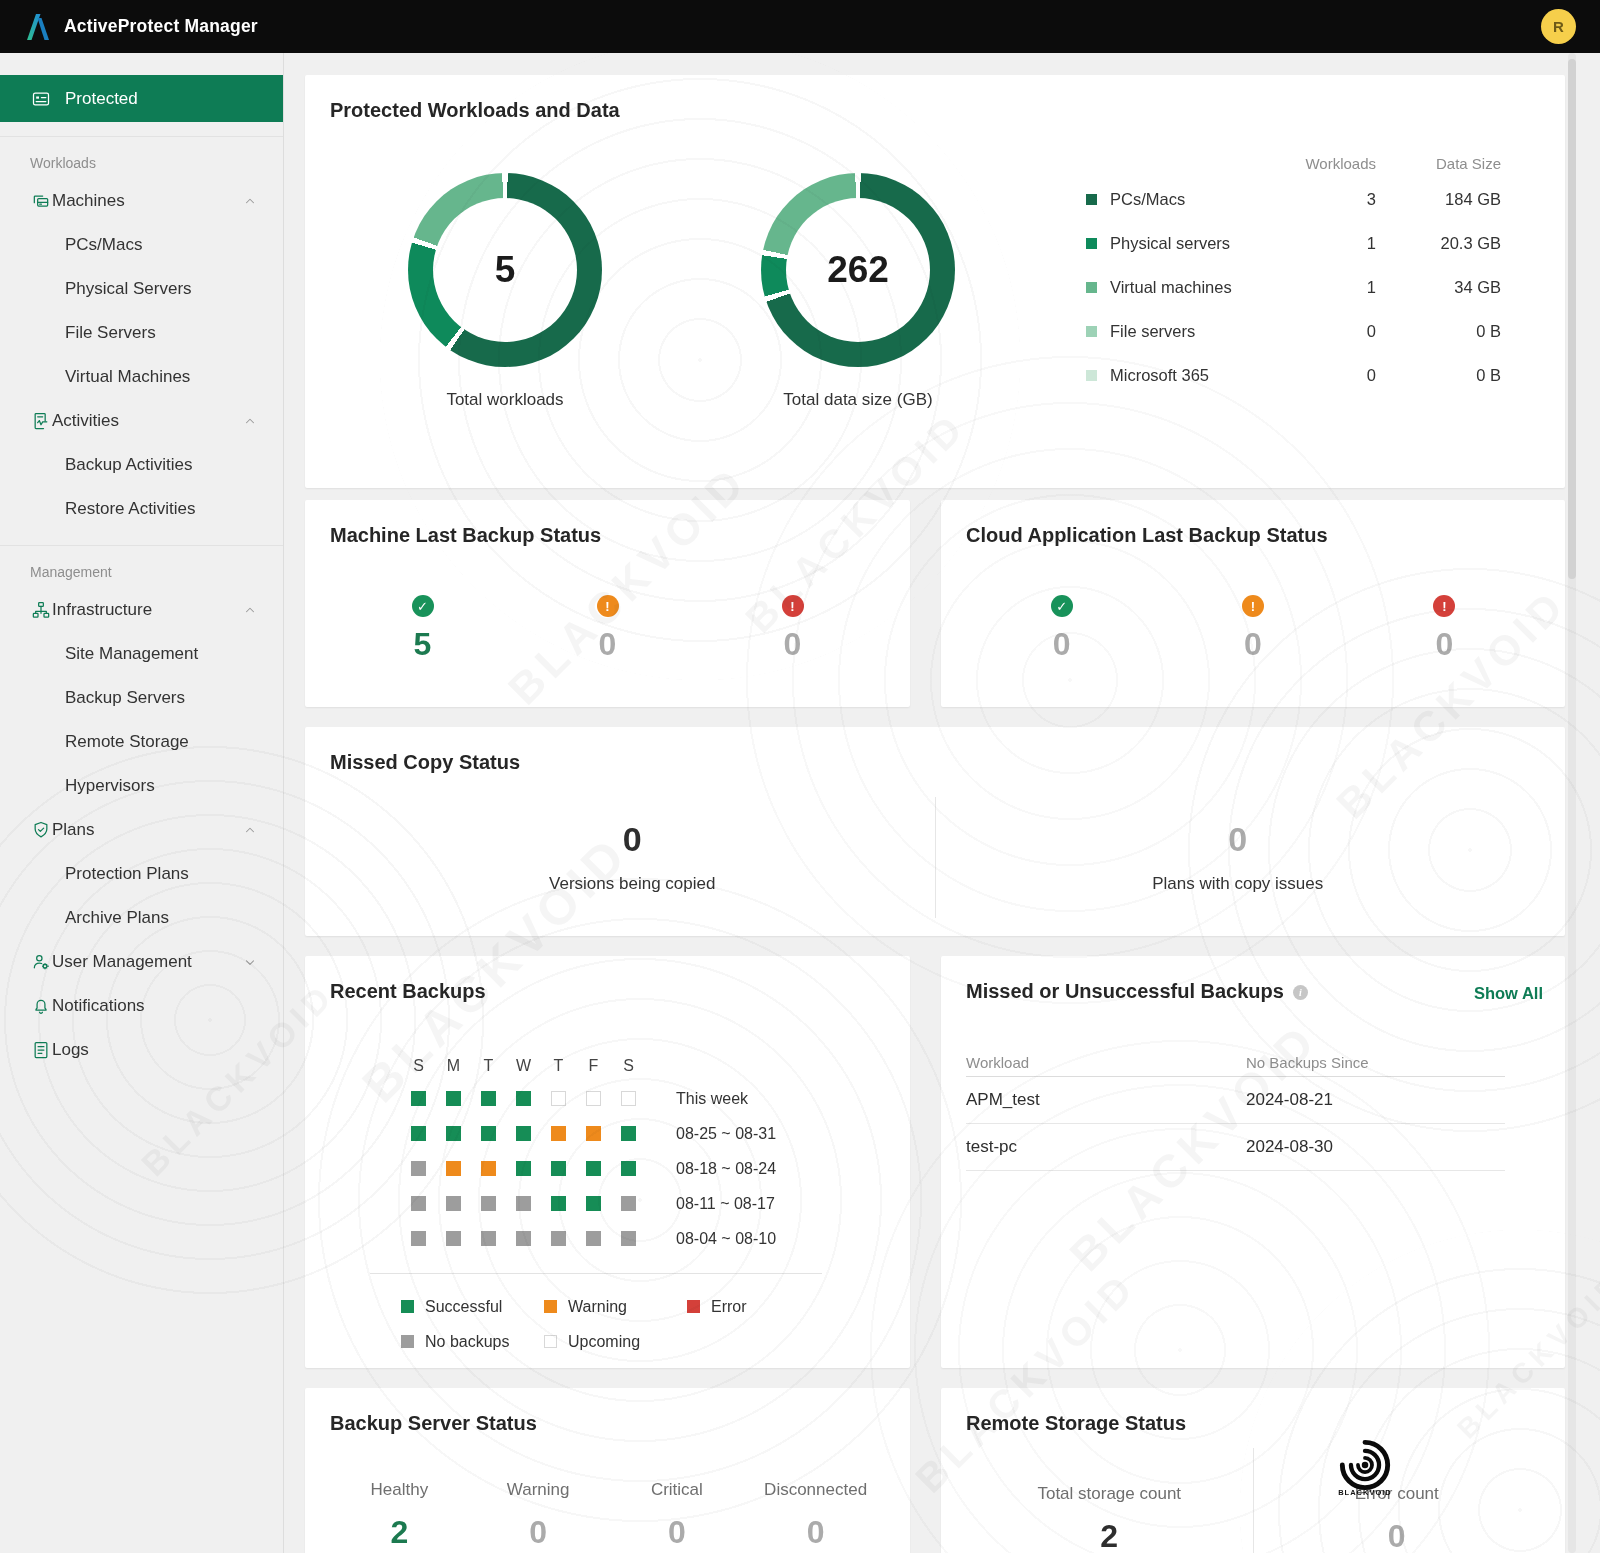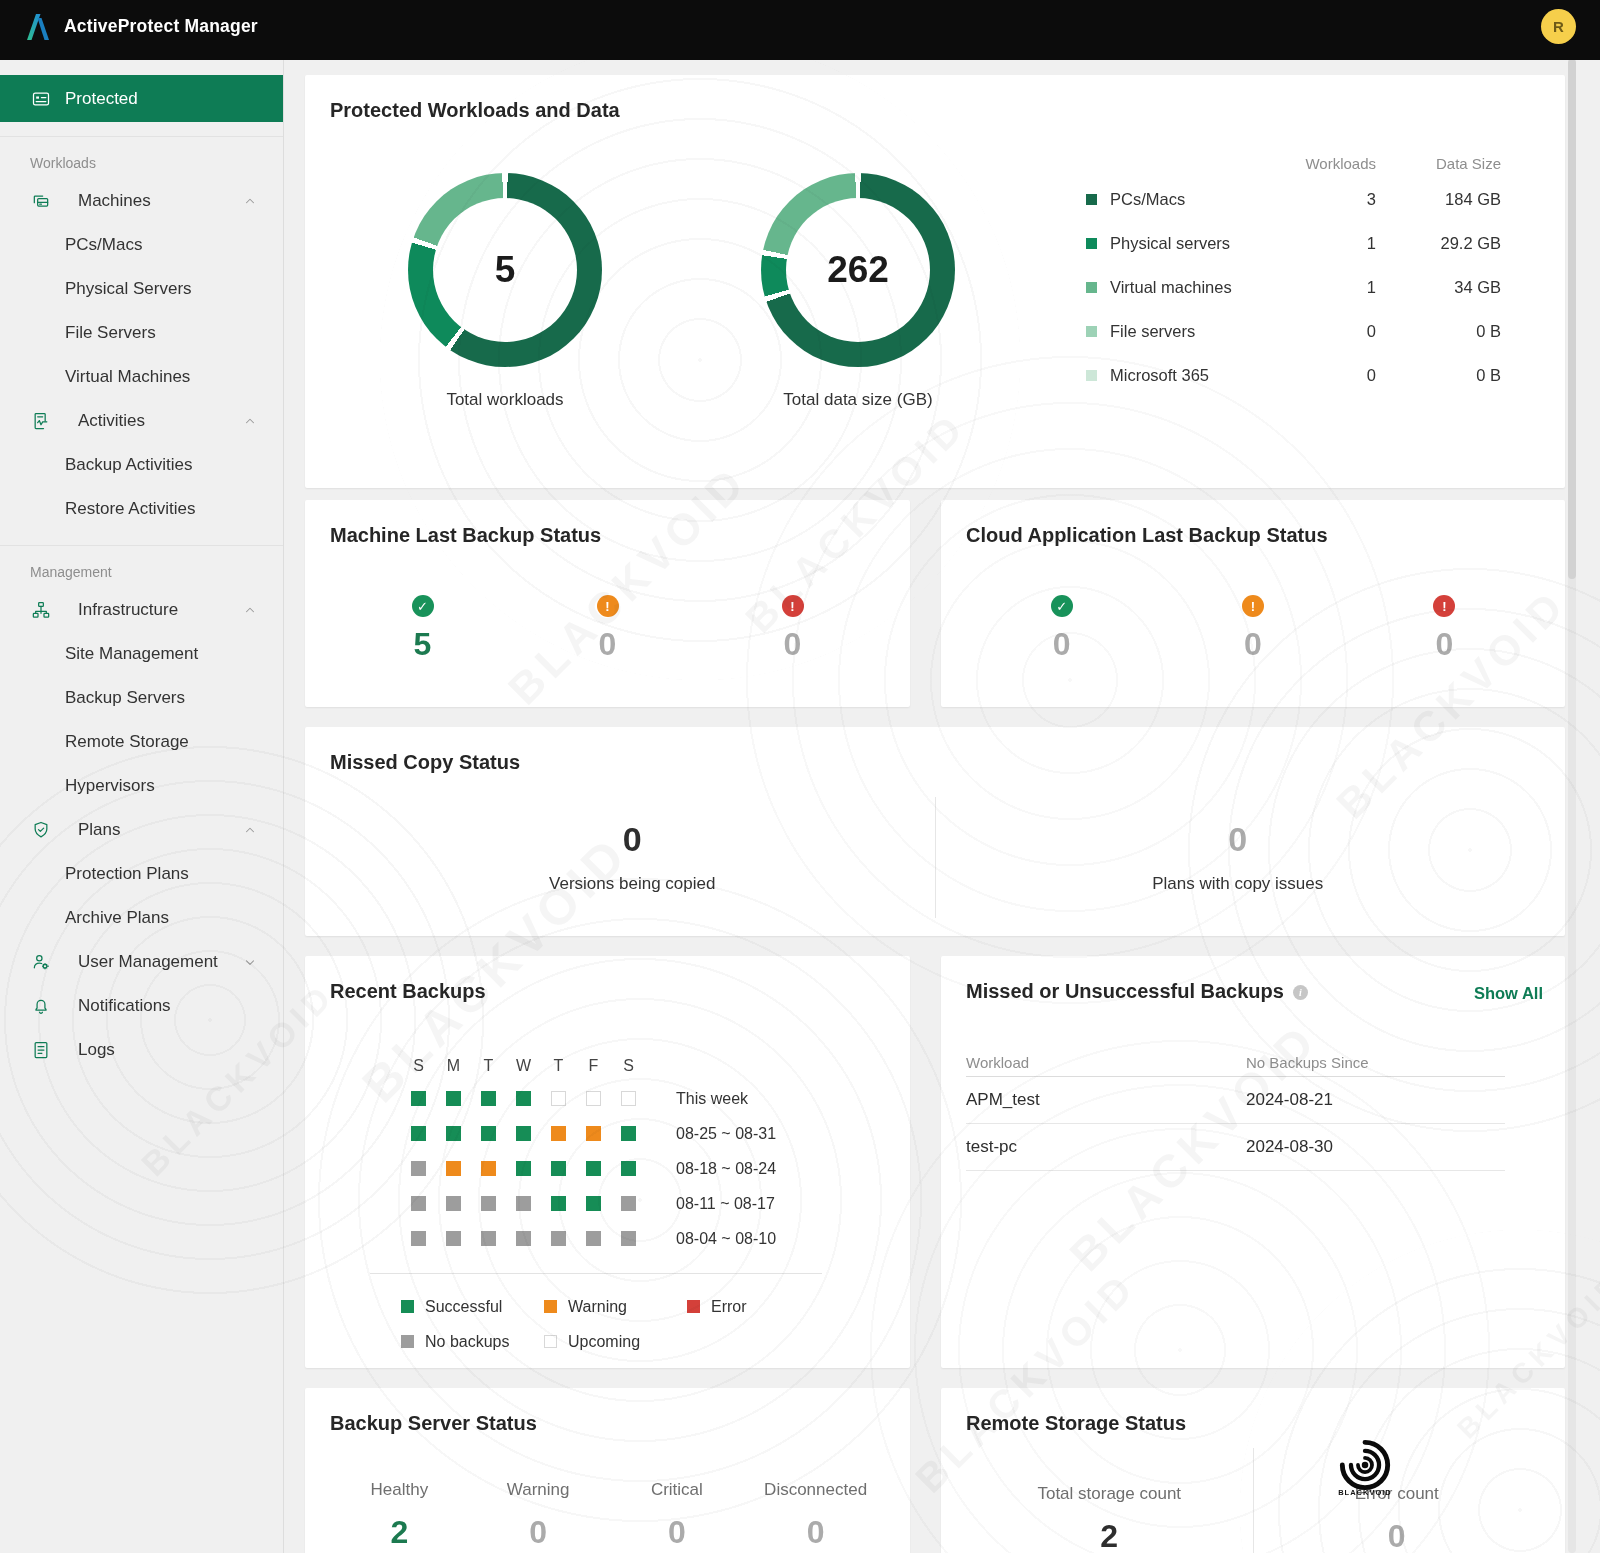--- a/index.html
+++ b/index.html
@@ -3,34 +3,34 @@
 <meta charset="utf-8">
 <style>
   html,body{margin:0;padding:0;}
   body{
     width:1600px;height:1553px;position:relative;overflow:hidden;
     background:#f0f0f0;
     font-family:"Liberation Sans","DejaVu Sans",sans-serif;
     color:#333;
   }
   
-  .topbar{position:absolute;left:0;top:0;width:1600px;height:60px;background:#0c0c0c;display:flex;align-items:center;z-index:30;}
+  .topbar{position:absolute;left:0;top:0;width:1600px;height:53px;background:#0c0c0c;display:flex;align-items:center;z-index:30;}
   .brand-logo{position:absolute;left:24px;top:12px;width:30px;height:30px;}
   .brand-title{position:absolute;left:64px;top:0;height:53px;display:flex;align-items:center;color:#fff;font-size:17.5px;font-weight:bold;letter-spacing:.2px;}
   .avatar{position:absolute;right:24px;top:9px;width:35px;height:35px;border-radius:50%;background:#f6cf4b;display:flex;align-items:center;justify-content:center;font-size:15px;font-weight:bold;color:#6e5a17;cursor:pointer;}
   
   .sidebar{position:absolute;left:0;top:53px;width:283px;height:1500px;background:#f0f0f0;border-right:1px solid #ddd;z-index:5;}
   .dash-item{height:47px;margin-top:22px;background:#0e7c55;color:#fff;display:flex;align-items:center;cursor:pointer;}
   .dash-item .nav-ico{stroke:#fff;}
   .dash-item .lbl{margin-left:14px;font-size:17px;}
   .side-div{height:1px;background:#e2e2e2;margin-top:14px;}
   .sec-lbl{margin:18px 0 8px 30px;color:#8e8e8e;font-size:14px;}
   .nav-item{height:44px;display:flex;align-items:center;cursor:pointer;font-size:17px;color:#333;}
   .nav-ico{width:20px;height:20px;margin-left:31px;flex:0 0 auto;stroke:#0e7c55;fill:none;stroke-width:1.5;stroke-linecap:round;stroke-linejoin:round;}
-  .nav-parent .lbl{margin-left:27px;}
+  .nav-parent .lbl{margin-left:1px;}
   .nav-child{padding-left:65px;}
   .chev{margin-left:auto;margin-right:26px;width:14px;height:14px;stroke:#9a9a9a;fill:none;stroke-width:1.8;stroke-linecap:round;stroke-linejoin:round;}
   
   .card{position:absolute;background:#fff;border-radius:2px;box-shadow:0 1px 2px rgba(0,0,0,.07);}
   .card h2{position:absolute;margin:0;left:25px;top:24px;font-size:20px;font-weight:bold;color:#262626;white-space:nowrap;}
   #card-protected{left:305px;top:75px;width:1260px;height:413px;}
   #card-machine-status{left:305px;top:500px;width:605px;height:207px;}
   #card-cloud-status{left:941px;top:500px;width:624px;height:207px;}
   #card-backup-copy{left:305px;top:727px;width:1260px;height:209px;}
   #card-recent{left:305px;top:956px;width:605px;height:412px;}
@@ -295,21 +295,21 @@
         </span>
       <span class="lg-w">3</span>
       <span class="lg-d">184 GB</span>
     </div>
     <div class="lg-row">
       <span class="lg-name">
           <span class="lg-sq" style="background: rgb(14, 138, 91);"></span>
           <span>Physical servers</span>
         </span>
       <span class="lg-w">1</span>
-      <span class="lg-d">29.2 GB</span>
+      <span class="lg-d">20.3 GB</span>
     </div>
     <div class="lg-row">
       <span class="lg-name">
           <span class="lg-sq" style="background: rgb(102, 182, 141);"></span>
           <span>Virtual machines</span>
         </span>
       <span class="lg-w">1</span>
       <span class="lg-d">34 GB</span>
     </div>
     <div class="lg-row">

